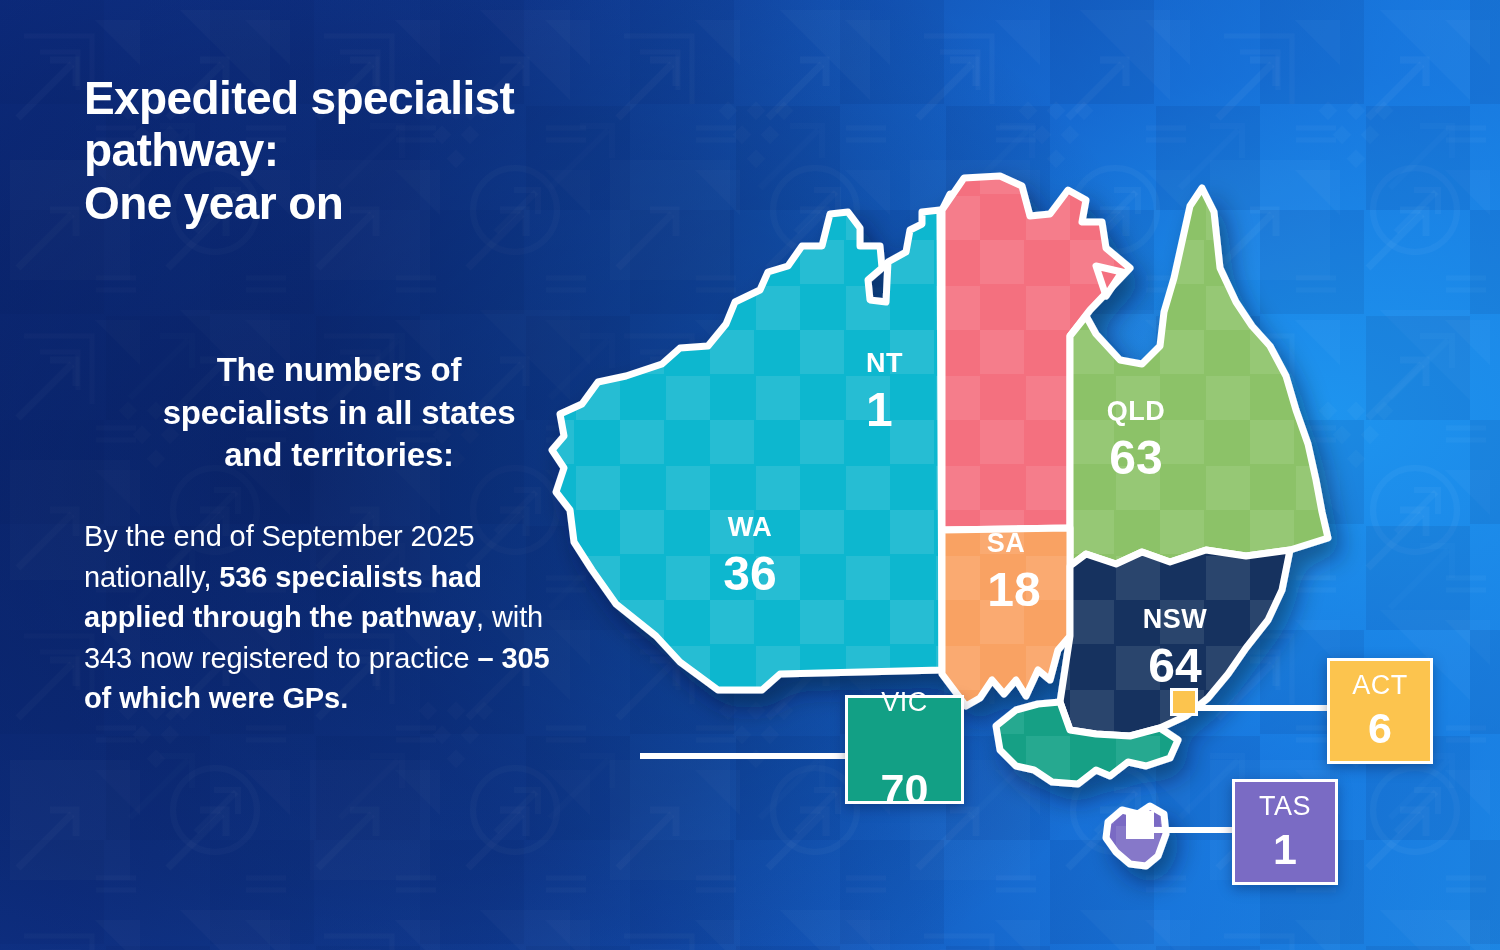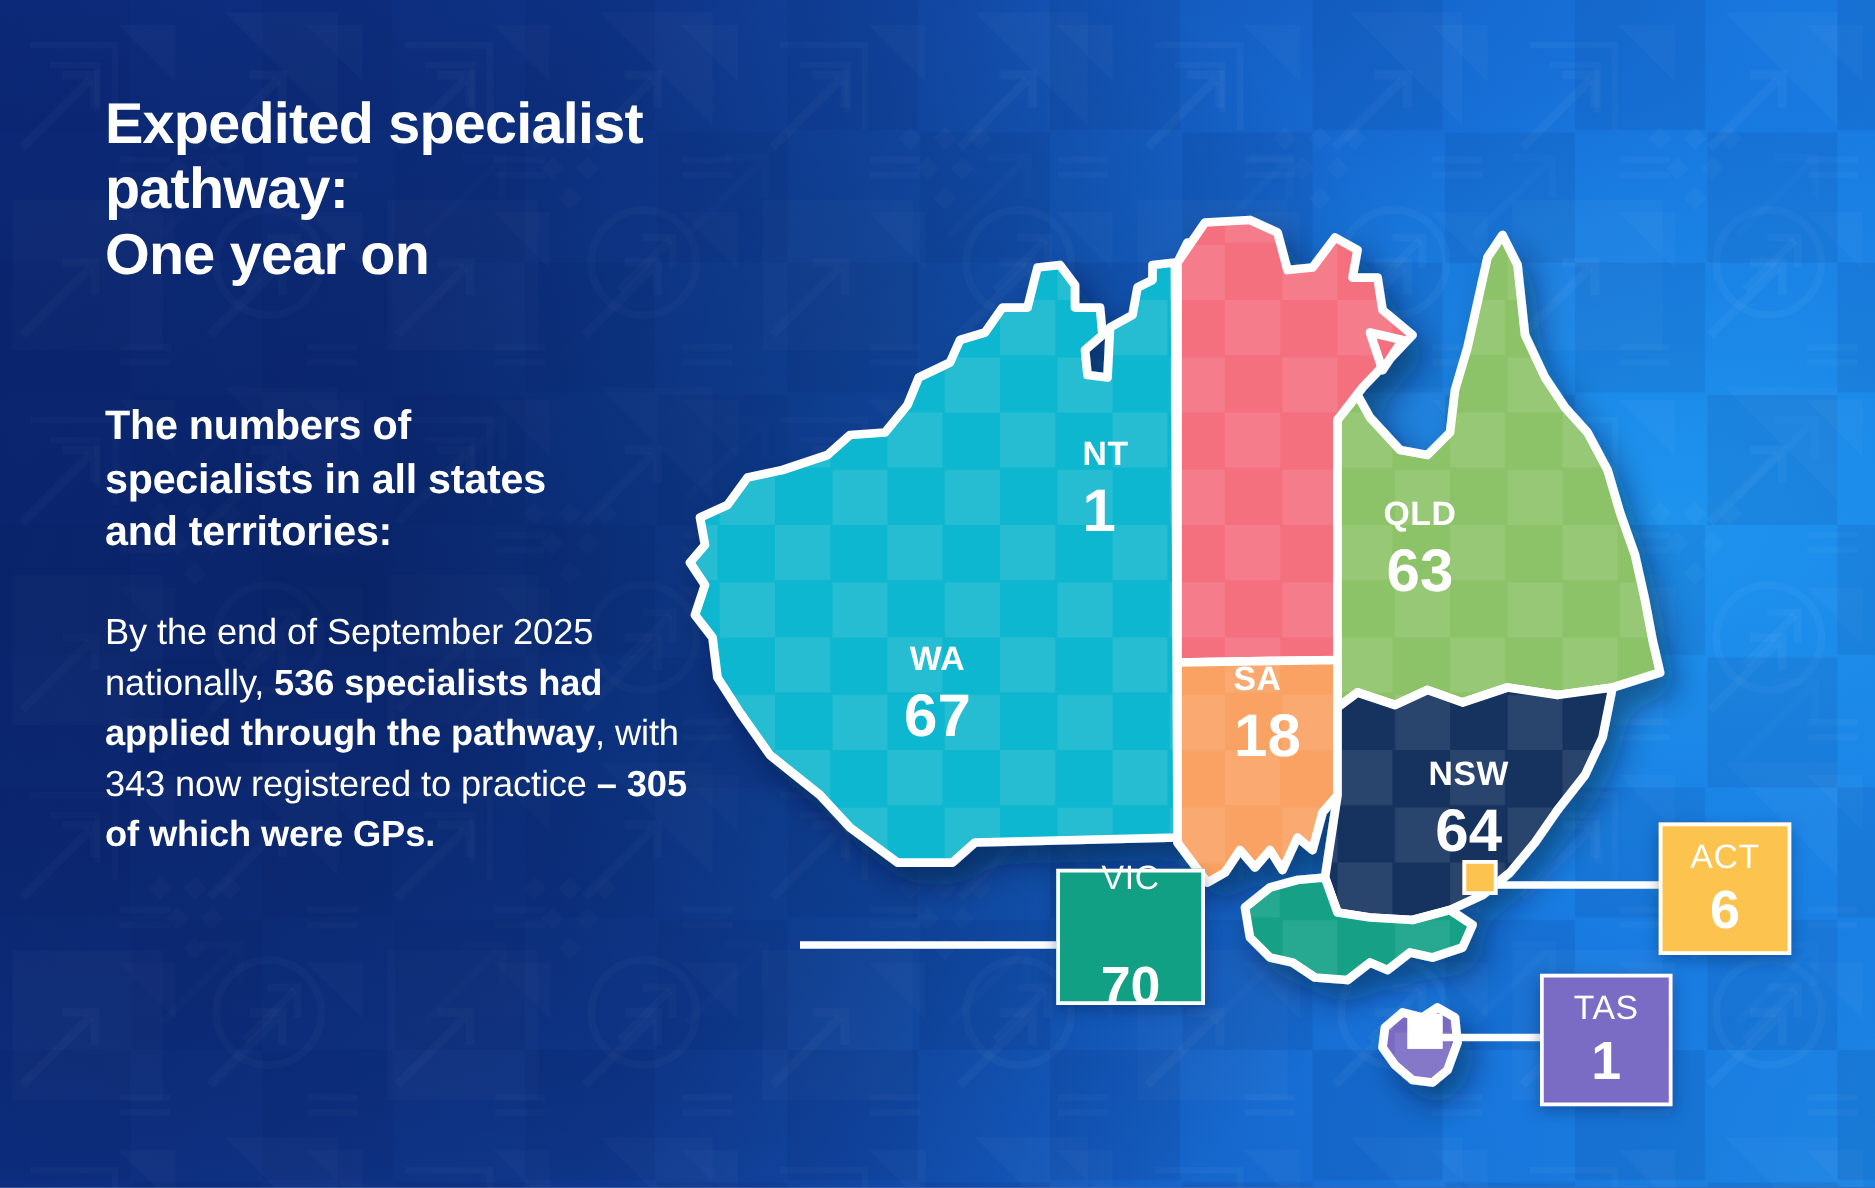--- a/index.html
+++ b/index.html
@@ -23,21 +23,21 @@
     pointer-events:none;}
 
   
   .leftcol{position:absolute;left:84px;top:72px;width:540px;}
   .title{
     color:#ffffff;font-size:46px;line-height:1.14;font-weight:700;
     letter-spacing:-0.6px;margin:0 0 0 0;white-space:pre-line;
   }
   .subhead{
     color:#ffffff;font-size:33px;line-height:1.28;font-weight:700;
-    letter-spacing:-0.2px;margin:90px 0 0 0;white-space:pre-line;max-width:510px;
+    letter-spacing:-0.2px;margin:120px 0 0 0;white-space:pre-line;max-width:510px;text-align:center;
   }
   .para{
     color:#ffffff;font-size:29px;line-height:1.40;font-weight:400;
     margin:40px 0 0 0;max-width:470px;letter-spacing:-0.1px;
   }
   .para b{font-weight:700;}
 
   
   .mapwrap{position:absolute;left:530px;top:150px;width:830px;height:760px;}
   .mapwrap svg{display:block;width:830px;height:760px;overflow:visible;}
@@ -209,21 +209,21 @@
     <div class="marker" style="left:318px;top:587px;width:22px;height:22px;background:#ffffff;"></div>
 
     <div class="conn" style="left:650px;top:555px;width:152px;height:6px;"></div>
     <div class="marker" style="left:640px;top:538px;width:22px;height:22px;background:#fcc44e;"></div>
 
     <div class="conn" style="left:612px;top:677px;width:96px;height:6px;"></div>
     <div class="marker" style="left:596px;top:661px;width:22px;height:22px;background:#ffffff;"></div>
 
     <div style="position:absolute;left:150px;top:317px;width:140px;text-align:center;color:#fff;">
       <div style="font-size:27px;font-weight:700;line-height:1;letter-spacing:.5px;margin-top:47px;">WA</div>
-      <div style="font-size:48px;font-weight:700;line-height:1;margin-top:9px;">67</div>
+      <div style="font-size:48px;font-weight:700;line-height:1;margin-top:9px;">36</div>
     </div>
 
     <div style="position:absolute;left:336px;top:200px;width:140px;color:#fff;">
       <div style="font-size:27px;font-weight:700;line-height:1;letter-spacing:.5px;">NT</div>
       <div style="font-size:48px;font-weight:700;line-height:1;margin-top:9px;">1</div>
     </div>
 
     <div style="position:absolute;left:536px;top:248px;width:140px;text-align:center;color:#fff;">
       <div style="font-size:27px;font-weight:700;line-height:1;letter-spacing:.5px;">QLD</div>
       <div style="font-size:48px;font-weight:700;line-height:1;margin-top:9px;">63</div>

